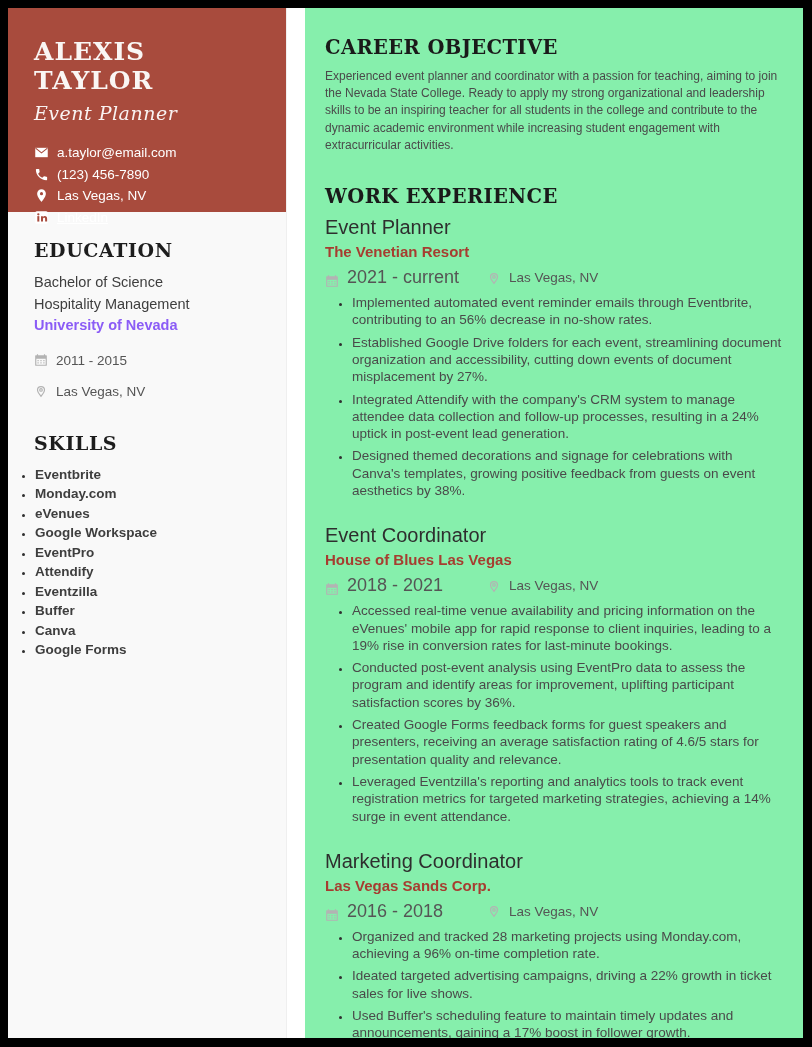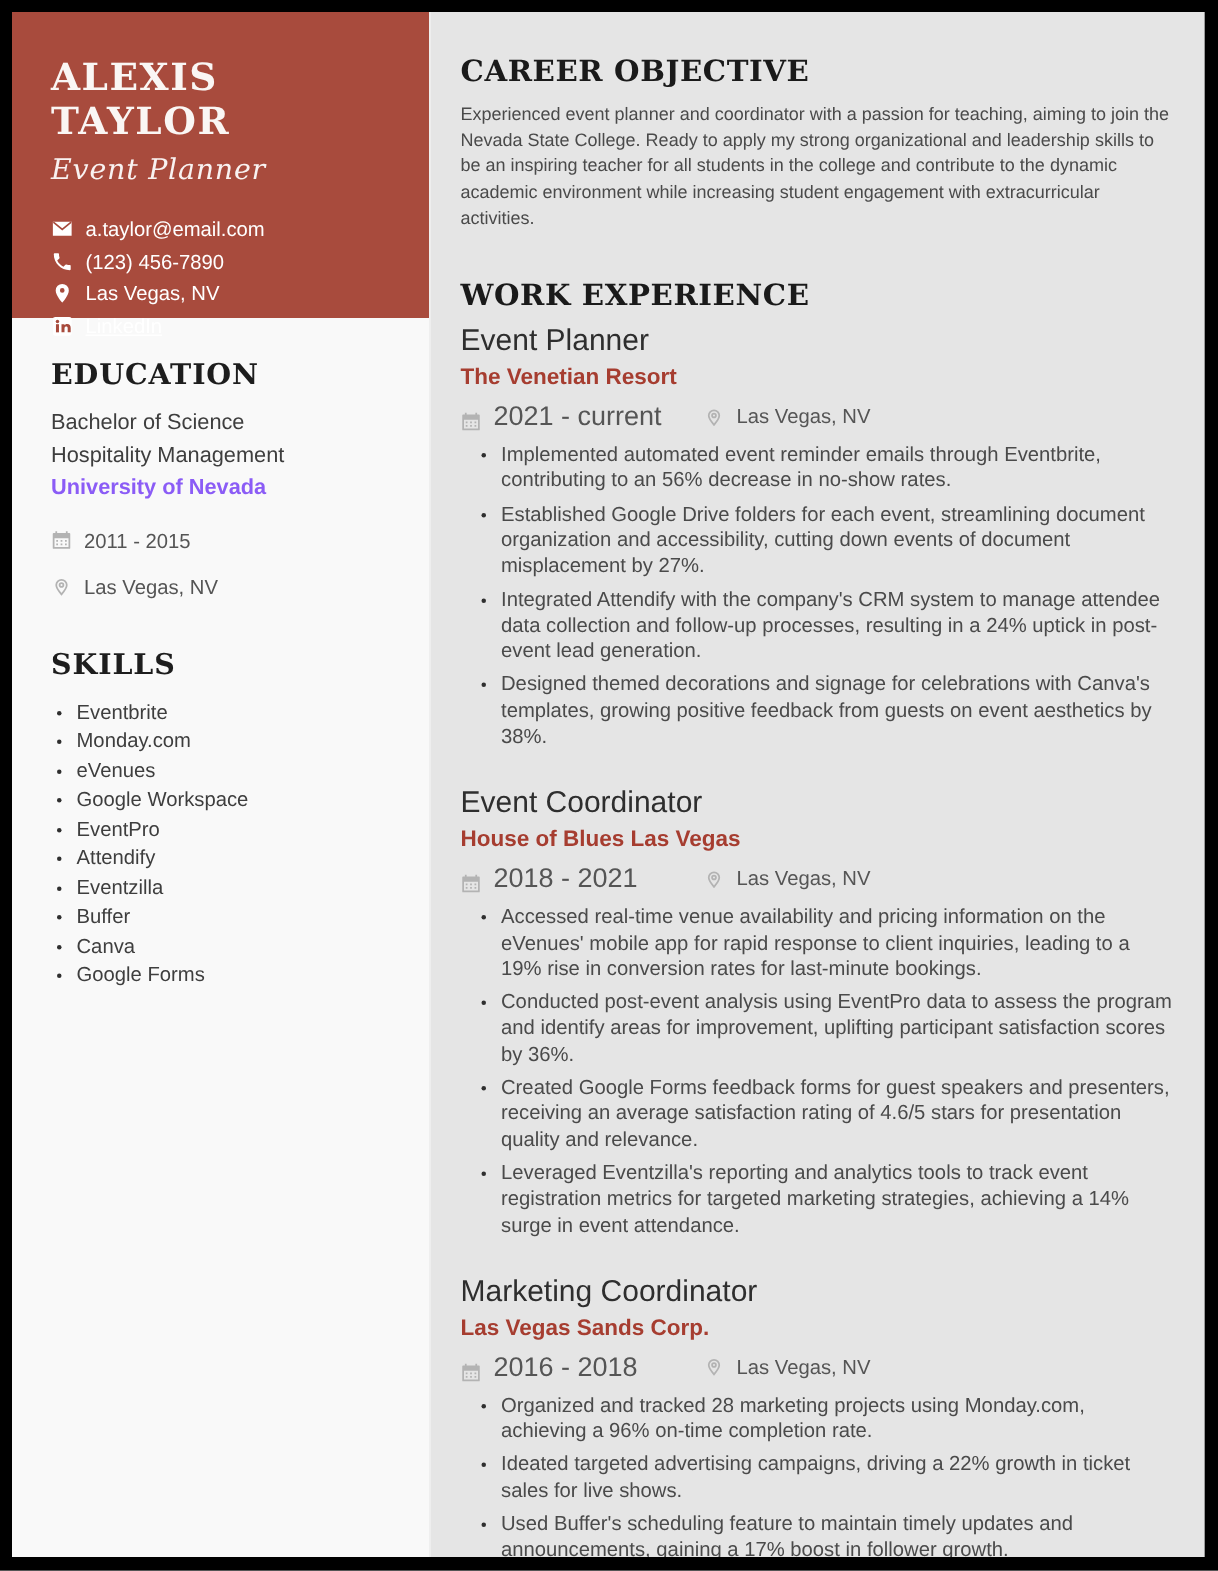--- a/index.html
+++ b/index.html
@@ -9,20 +9,21 @@
   .frame {
     width: 812px; height: 1047px;
     background: #000;
     padding: 8px 9px 9px 8px;
   }
   .sheet {
     width: 100%; height: 100%;
     background: #ffffff;
     display: flex;
     overflow: hidden;
+    gap: 18px;
   }
 
   
   .sidebar {
     width: 279px; flex: 0 0 279px;
     background: #f9f9f9;
     border-right: 1px solid #efefef;
   }
   .hero {
     background: #a84b3d;
@@ -69,31 +70,31 @@
   .edu-school { font-size: 14.5px; line-height: 21.5px; font-weight: 700; color: #8b5cf6; }
   .meta-row {
     display: flex; align-items: center;
     font-size: 13.5px; color: #555;
     margin-top: 16px;
   }
   .gicon { width: 14px; height: 14px; margin-right: 8px; color: #b3b3b3; flex: 0 0 14px; display: inline-flex; }
   .gicon svg { width: 14px; height: 14px; }
 
   .skills-section { margin-top: 33px; }
-  .skills-list { margin: 11px 0 0 17px; }
+  .skills-list { margin: 11px 0 0 1px; font-weight: bold; }
   .skills-list li {
     font-size: 13.5px; line-height: 19.5px;
     color: #3e3e3e;
   }
   .skills-list li::marker { color: #2f2f2f; font-size: 11px; }
 
   
   .main {
     flex: 1 1 auto;
-    background: #e5e5e5;
+    background: #86efac;
     padding: 28px 20px 0 20px;
   }
   .main-heading {
     font-family: "DejaVu Serif", "Liberation Serif", serif;
     font-weight: 700;
     font-size: 19.5px;
     letter-spacing: 0.4px;
     color: #1a1a1a;
   }
   .objective-text {

